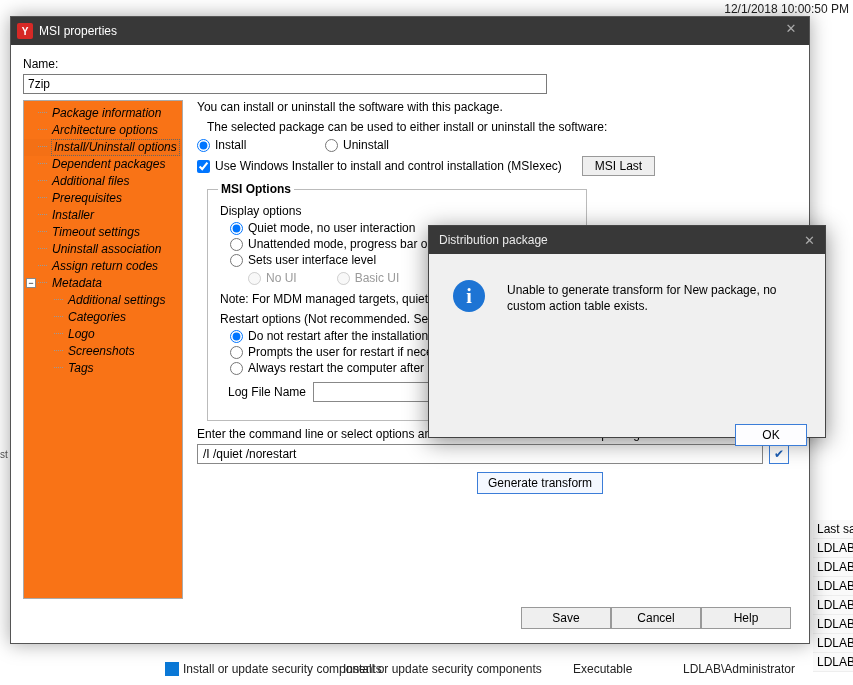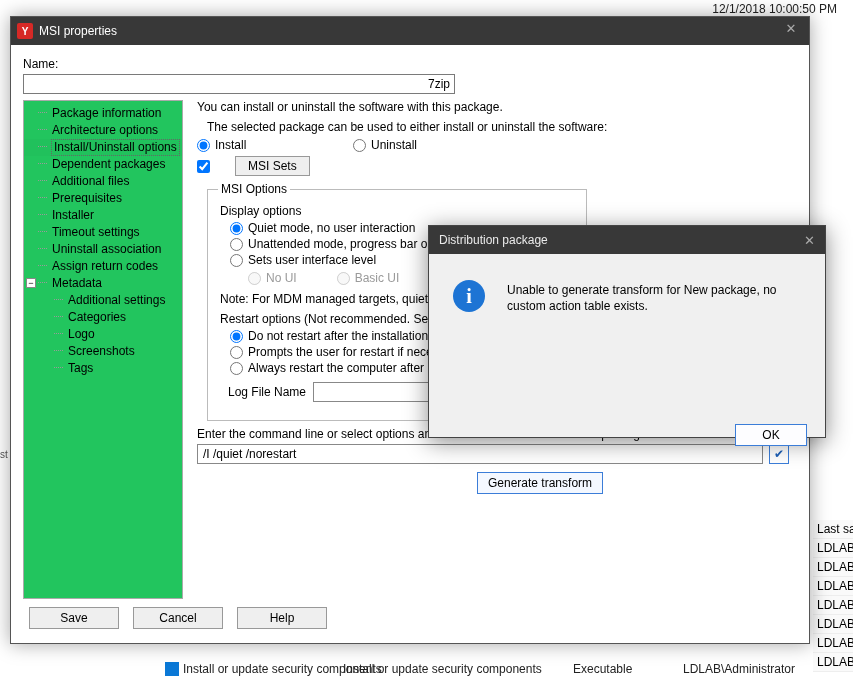--- a/index.html
+++ b/index.html
@@ -67,37 +67,37 @@
   }
   .client {
     padding: 12px 12px 10px 12px;
     height: calc(100% - 28px);
     display: flex; flex-direction: column;
     background: #fff;
   }
   .name-row { margin-bottom: 6px; }
   .name-row label { display:block; margin-bottom:3px; font-size:12px; }
   .name-input {
-    width: 432px; height: 20px;
+    width: 524px; height: 20px;
     border: 1px solid #7a7a7a;
     padding: 1px 4px;
     font-size: 12px;
-    text-align: right;
   }
   .main-area {
     flex: 1;
     display: flex;
     gap: 12px;
   }
   .sidebar {
     width: 160px;
     border: 1px solid #aaa;
-    background:#22c55e;
+    background:#f97316;
     padding: 4px 0;
     overflow: hidden;
+    font-style: italic;
   }
   .tree-item, .tree-sub {
     position: relative;
     padding: 1px 0 1px 28px;
     line-height: 15px;
     cursor: pointer;
     white-space: nowrap;
   }
   .tree-item::before, .tree-sub::before {
     content:''; position:absolute; left:14px; top:7px;
@@ -129,21 +129,21 @@
     border:1px solid #999; background:#efefef;
     padding:2px 12px;
     font-size:12px;
     margin-left: 20px;
     cursor:pointer;
   }
   fieldset {
     border:1px solid #bbb; margin:6px 0 4px 10px; padding:6px 10px 8px 10px;
     width: 380px;
   }
-  fieldset legend { font-size:12px; padding:0 3px; }
+  fieldset legend { font-size:12px; padding:0 3px;font-weight:bold; }
   .subgroup-title { margin:2px 0 2px 2px; }
   .subradio { margin-left:12px; display:flex; align-items:flex-end; padding:1px 0;}
   .subradio input { margin:0 5px 0 0;}
   .disabled { color:#9a9a9a; }
   .note { font-size:12px; margin:4px 0 6px 2px;}
   .logrow { display:flex; align-items:center; margin:6px 0 10px 10px;}
   .logrow label { width:85px;}
   .logrow input { flex:1; max-width:190px; height:20px; border:1px solid #888; padding:1px 4px;}
   .cmd-label { margin: 6px 0 3px 0; font-size:12px;}
   .cmd-row { display:flex; gap:6px; align-items:center;}
@@ -156,21 +156,21 @@
   .gen-row { margin-top:8px; display:flex; }
   .gen-btn {
     margin-left:280px;
     border:1px solid #3b7dd8;
     background:#f4f8ff;
     padding:3px 10px;
     font-size:12px;
     cursor:pointer;
   }
   .footer-btns {
-    display:flex; justify-content:flex-start; gap:14px;
+    display:flex; justify-content:flex-end; gap:0;
     padding:8px 6px 4px 6px;
   }
   .footer-btns button {
     width:90px; height:22px;
     background:#efefef; border:1px solid #999;
     font-size:12px; cursor:pointer;
   }
   
   .modal {
     position:absolute;
@@ -212,21 +212,21 @@
 
   .left-edge-text {
     position:absolute; left:0px; top:449px;
     font-size:10px; color:#555;
   }
 </style>
 </head>
 <body>
 
 <div class="bg-content">
-  <div class="bg-row" style="right:16px; top:2px;">12/1/2018 10:00:50 PM</div>
+  <div class="bg-row" style="right:4px; top:2px;">12/1/2018 10:00:50 PM</div>
   <div class="bg-row" style="left:165px; top:662px;">
      <span class="bg-icon"></span>
      <span style="width:160px;">Install or update security components</span>
      <span style="width:230px;">Install or update security components</span>
      <span style="width:110px;">Executable</span>
      <span>LDLAB\Administrator</span>
   </div>
   <div class="right-panel">
     <div style="font-weight:normal;">Last save</div>
     <div>LDLAB\A</div>
@@ -274,33 +274,34 @@
         <div class="tree-sub"><span>Logo</span></div>
         <div class="tree-sub"><span>Screenshots</span></div>
         <div class="tree-sub"><span>Tags</span></div>
       </div>
 
       <div class="content">
         <div class="intro">You can install or uninstall the software with this package.</div>
         <div class="indent1">The selected package can be used to either install or uninstall the software:</div>
 
         <div class="row indent1">
-          <label class="row" style="width:156px;align-items:center;">
+          <label class="row" style="width:128px;align-items:center;">
             <input type="radio" class="radio" checked="" style="">
             <span>Install</span>
           </label>
           <label class="row">
             <input type="radio" class="radio" style="">
             <span>Uninstall</span>
           </label>
         </div>
 
         <div class="row indent1">
           <input type="checkbox" class="checkbox" checked="" style="">
-          <button class="msi-help-btn">MSI Sets</button>
+          <span>Use Windows Installer to install and control installation (MSIexec)</span>
+          <button class="msi-help-btn">MSI Last</button>
         </div>
 
         <fieldset>
           <legend>MSI Options</legend>
           <div class="subgroup-title">Display options</div>
           <label class="subradio">
             <input type="radio" checked="" style="">
             <span>Quiet mode, no user interaction</span>
           </label>
           <label class="subradio">

